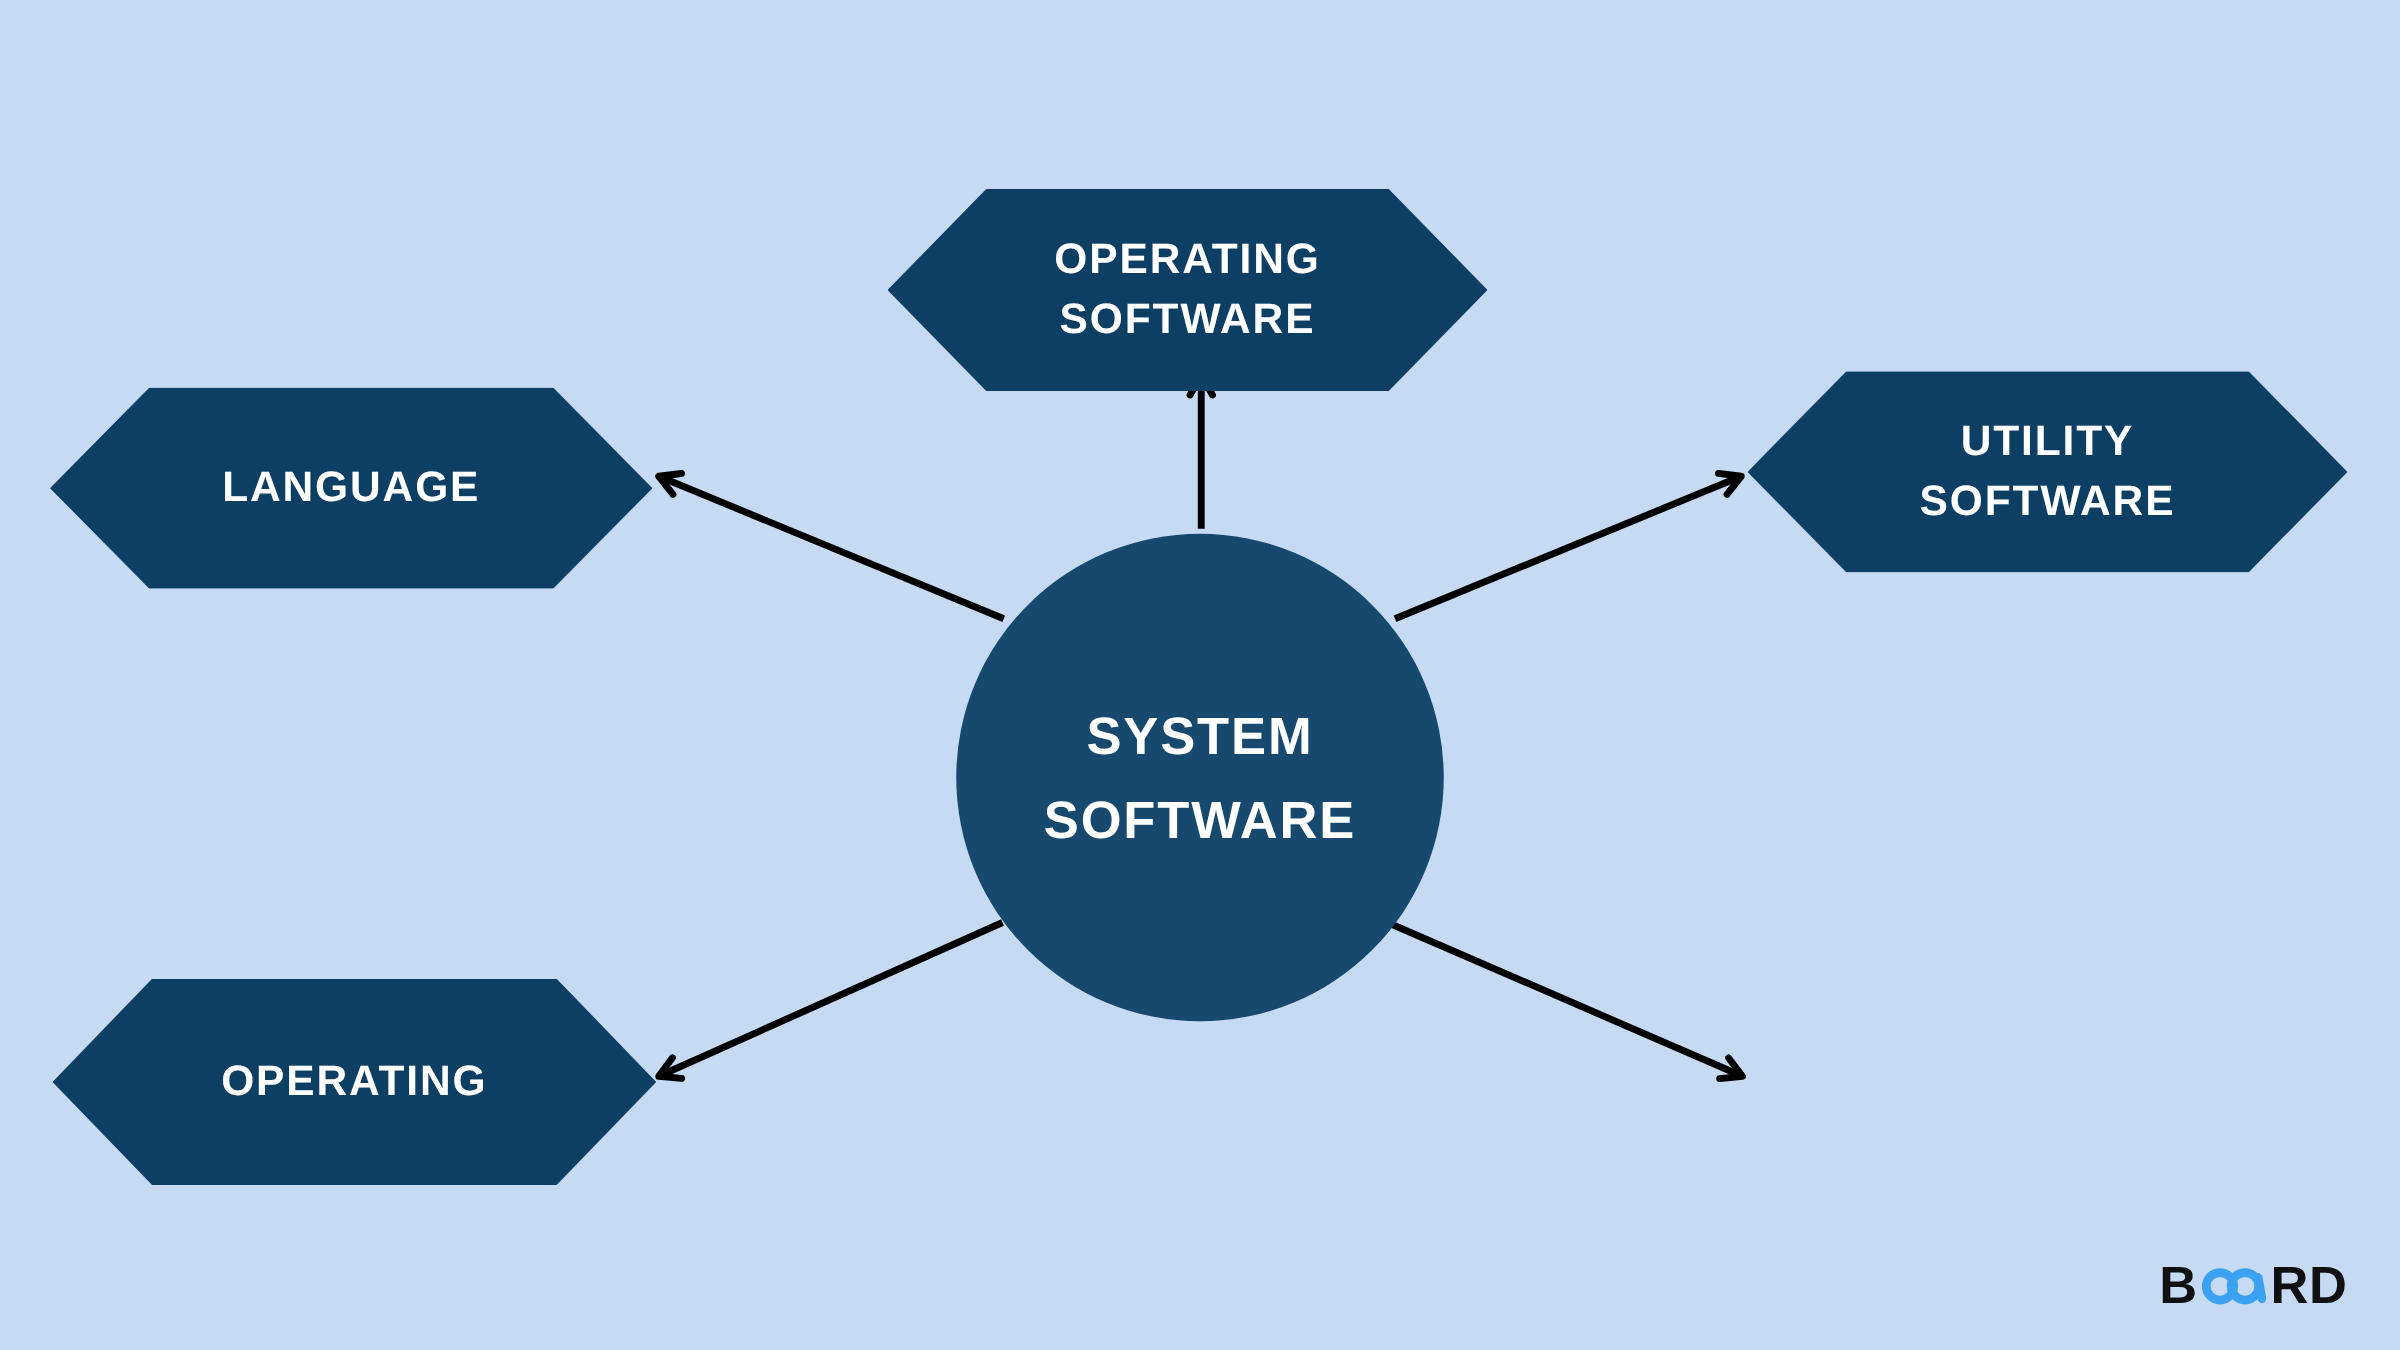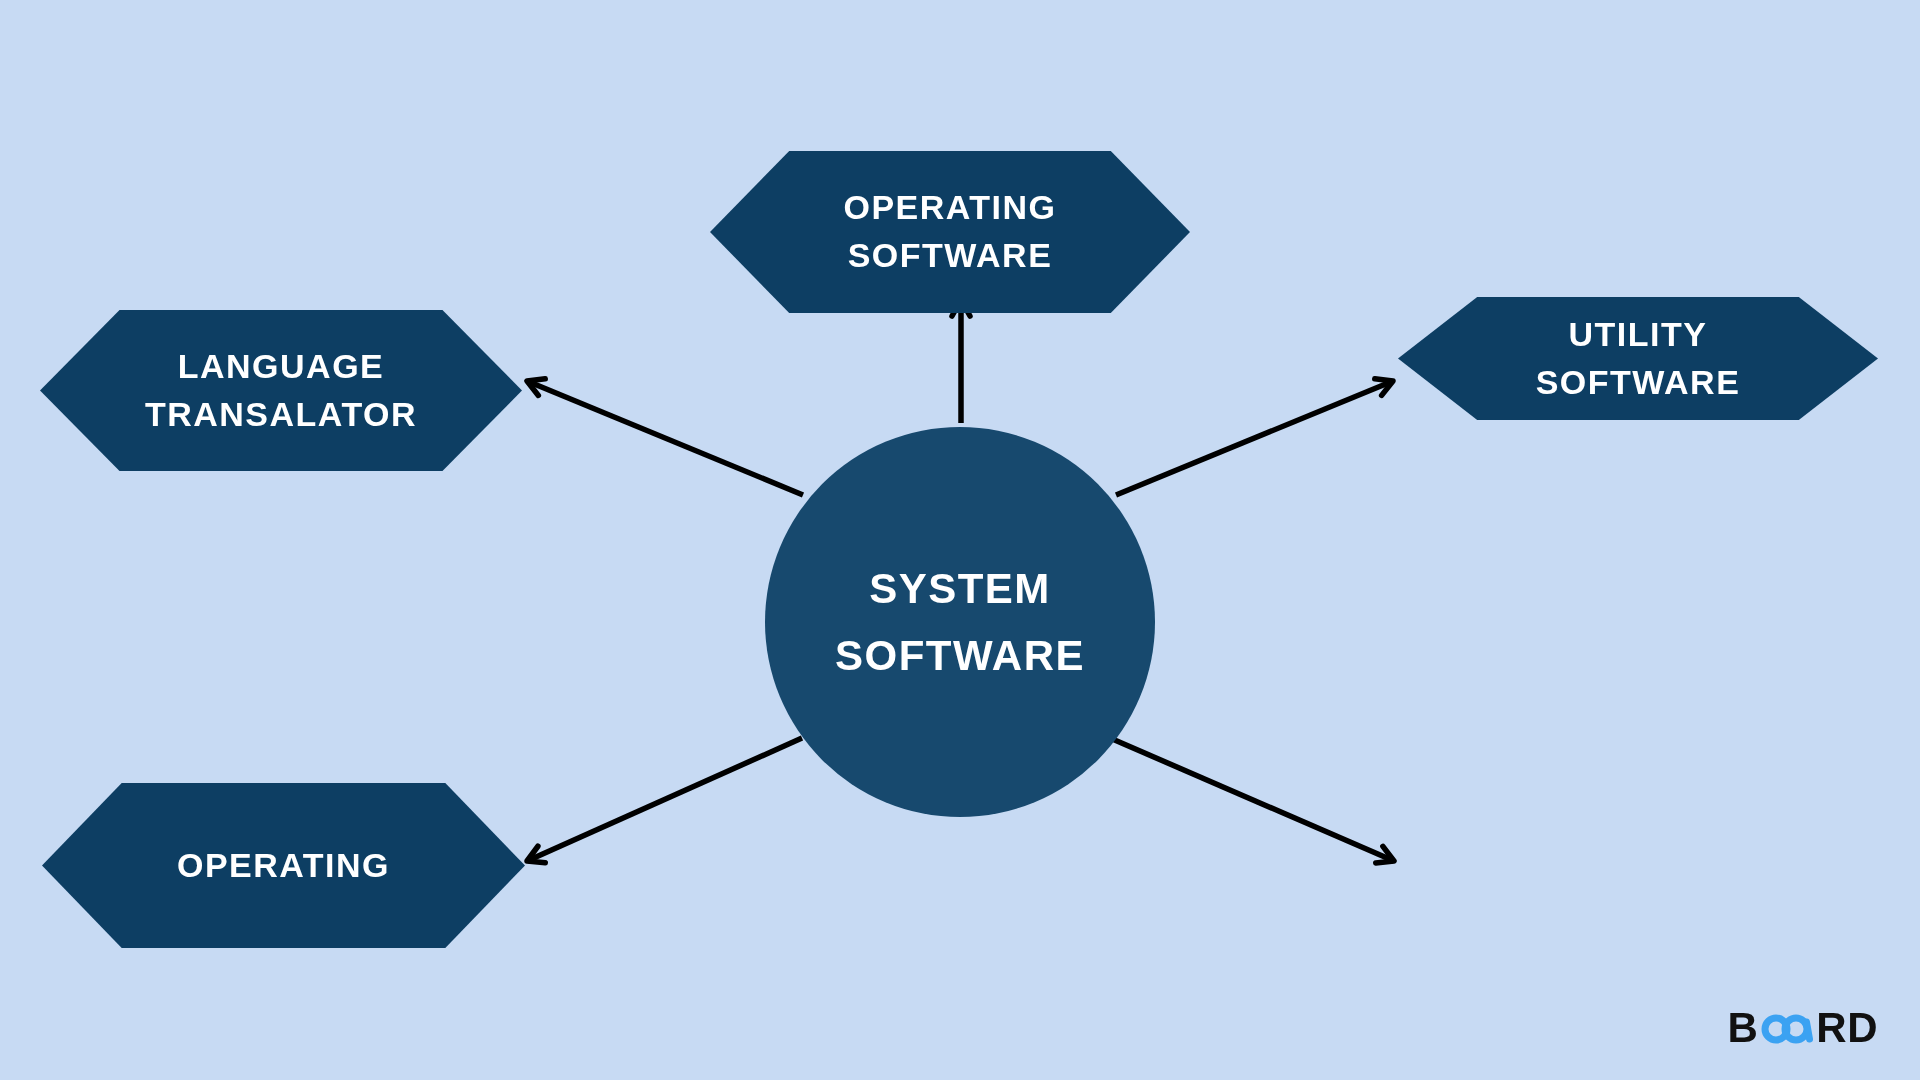--- a/index.html
+++ b/index.html
@@ -30,21 +30,21 @@
     justify-content: center;
     text-align: center;
     color: #ffffff;
     font-weight: 700;
     font-size: 34px;
     letter-spacing: 1.5px;
     line-height: 1.4;
   }
   .hex-top  { left: 710px;  top: 151px; width: 480px; height: 162px; }
   .hex-lang { left: 40px;   top: 310px; width: 482px; height: 161px; }
-  .hex-util { left: 1398px; top: 297px; width: 480px; height: 123px; }
+  .hex-util { left: 1398px; top: 297px; width: 480px; height: 161px; }
   .hex-firm { left: 42px;   top: 783px; width: 483px; height: 165px; }
   .hex-dev  { left: 1398px; top: 783px; width: 480px; height: 165px; }
   .center-circle {
     position: absolute;
     left: 765px; top: 427px;
     width: 390px; height: 390px;
     border-radius: 50%;
     background: #17496e;
     display: flex;
     flex-direction: column;
@@ -92,21 +92,20 @@
     <line x1="1110" y1="738" x2="1394" y2="861" stroke="#000000" stroke-width="5.5" marker-end="url(#ah)"></line>
   </svg>
 
   <div class="hex hex-top">
     <span class="label-line">OPERATING</span>
     <span class="label-line">SOFTWARE</span>
   </div>
 
   <div class="hex hex-lang">
     <span class="label-line">LANGUAGE</span>
-    <span class="label-line">TRANSALATOR</span>
   </div>
 
   <div class="hex hex-util">
     <span class="label-line">UTILITY</span>
     <span class="label-line">SOFTWARE</span>
   </div>
 
   <div class="hex hex-firm">
     <span class="label-line">OPERATING</span>
   </div>

